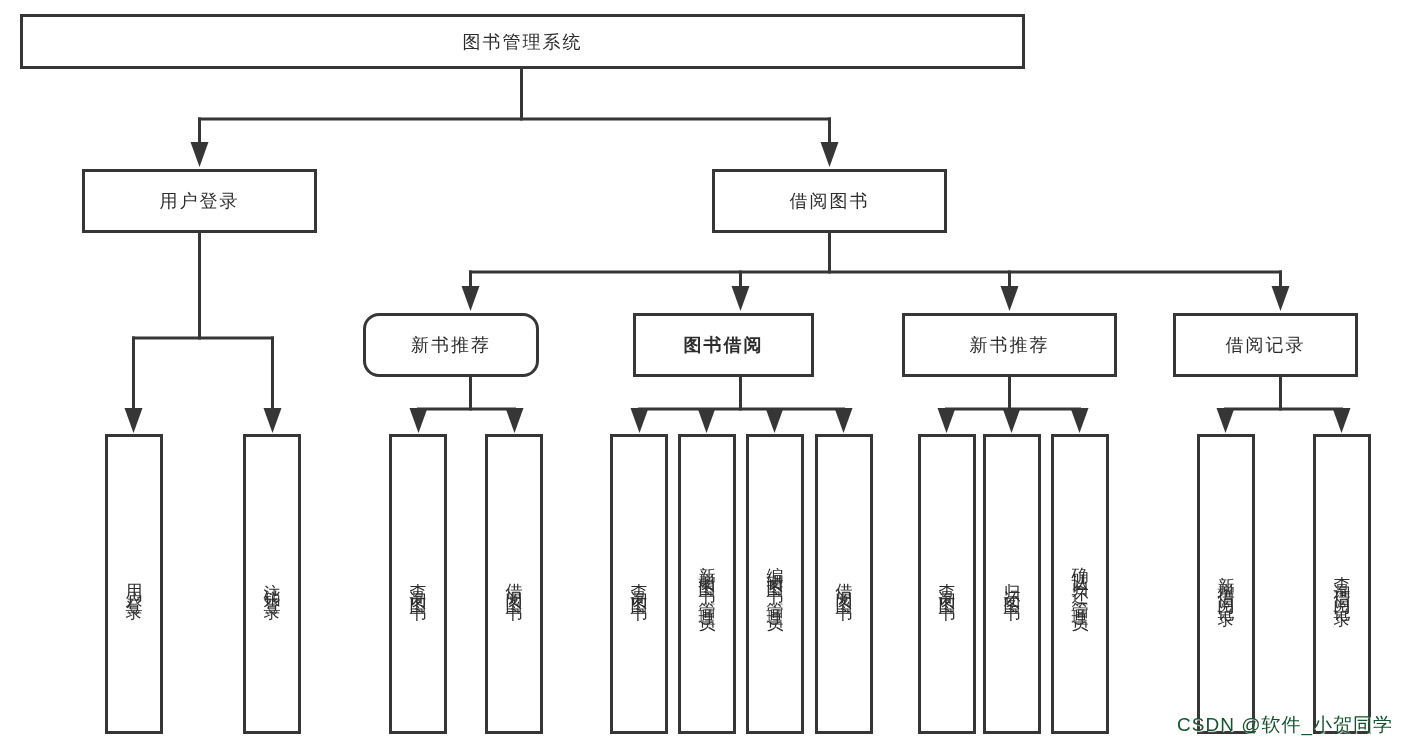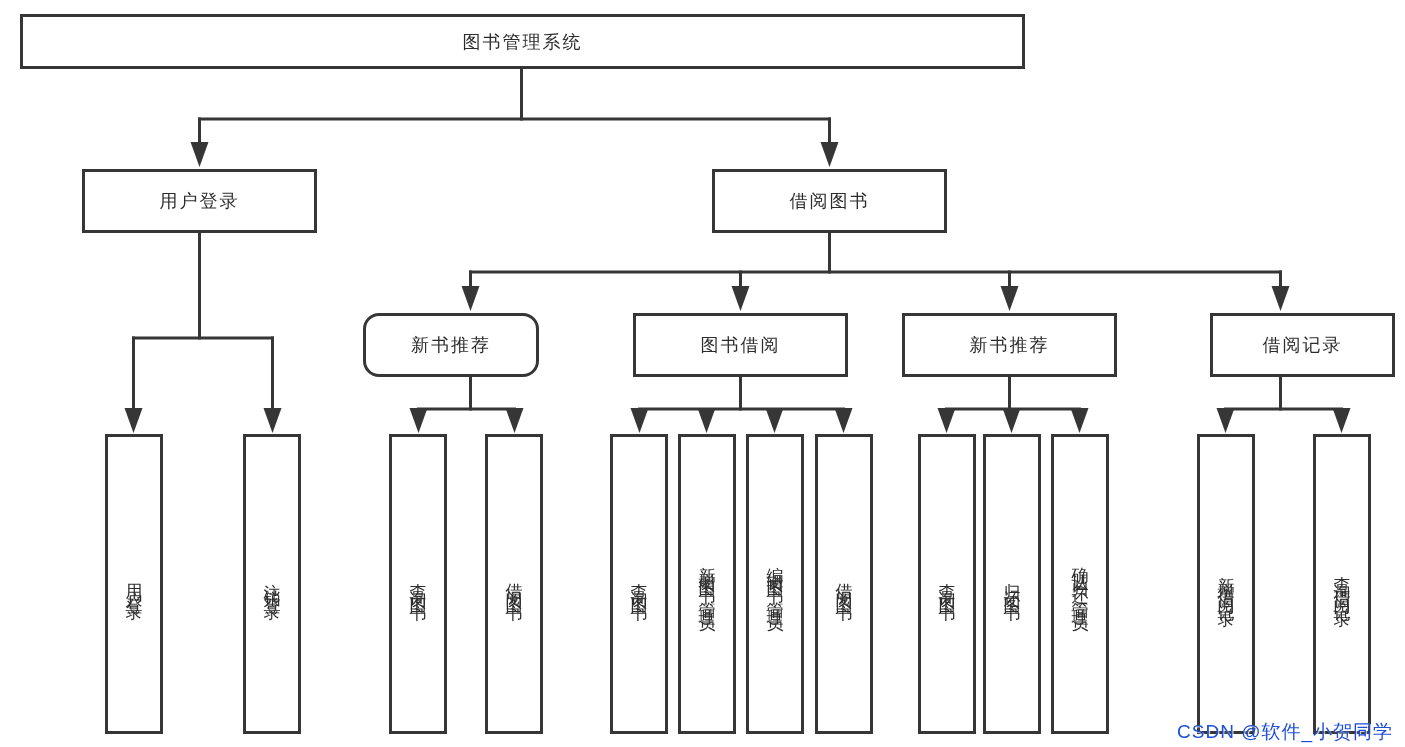--- a/index.html
+++ b/index.html
@@ -28,45 +28,45 @@
     font-size: 17px;
     letter-spacing: 2px;
     white-space: nowrap;
   }
   .bx.root  { left: 20px;  top: 14px;  width: 1005px; height: 55px; font-size: 18px; }
   .bx.lv2   { top: 169px;  height: 64px; width: 235px; font-size: 18px; }
   .bx.lv2.a { left: 82px; }
   .bx.lv2.b { left: 712px; }
   .bx.lv3   { top: 313px;  height: 64px; font-size: 18px; }
   .bx.lv3.a { left: 363px; width: 176px; border-radius: 16px; }
-  .bx.lv3.b { left: 633px; width: 215px; }
+  .bx.lv3.b { left: 633px; width: 181px; font-weight: bold; }
   .bx.lv3.c { left: 902px; width: 215px; }
-  .bx.lv3.d { left: 1173px; width: 185px; margin-left: 37px; }
+  .bx.lv3.d { left: 1173px; width: 185px; }
   .bx.leaf  { top: 434px; height: 300px; width: 58px; }
   .vtext {
     writing-mode: vertical-rl;
     text-orientation: mixed;
     letter-spacing: 7px;
     font-size: 17px;
     color: #2c2c2c;
     line-height: 1;
   }
   .leaf.p1  { left: 105px; }  .leaf.p2  { left: 243px; }
   .leaf.p3  { left: 389px; }  .leaf.p4  { left: 485px; }
   .leaf.p5  { left: 610px; }  .leaf.p6  { left: 678px; }
   .leaf.p7  { left: 746px; }  .leaf.p8  { left: 815px; }
   .leaf.p9  { left: 918px; }  .leaf.p10 { left: 983px; }
   .leaf.p11 { left: 1051px; } .leaf.p12 { left: 1197px; }
   .leaf.p13 { left: 1313px; }
   .watermark {
     position: absolute;
     right: 12px;
-    bottom: 2px;
+    bottom: 9px;
     font-size: 19px;
-    color: #1d4ed8;
+    color: #14532d;
     letter-spacing: 1px;
     text-shadow: 1px 1px 1px rgba(255,255,255,0.9);
     z-index: 5;
   }
   .wires path { stroke: #363636; stroke-width: 3; fill: none; stroke-linecap: square; }
   .wires path.ah { stroke: none; fill: #363636; }
 </style>
 </head>
 <body>
 

